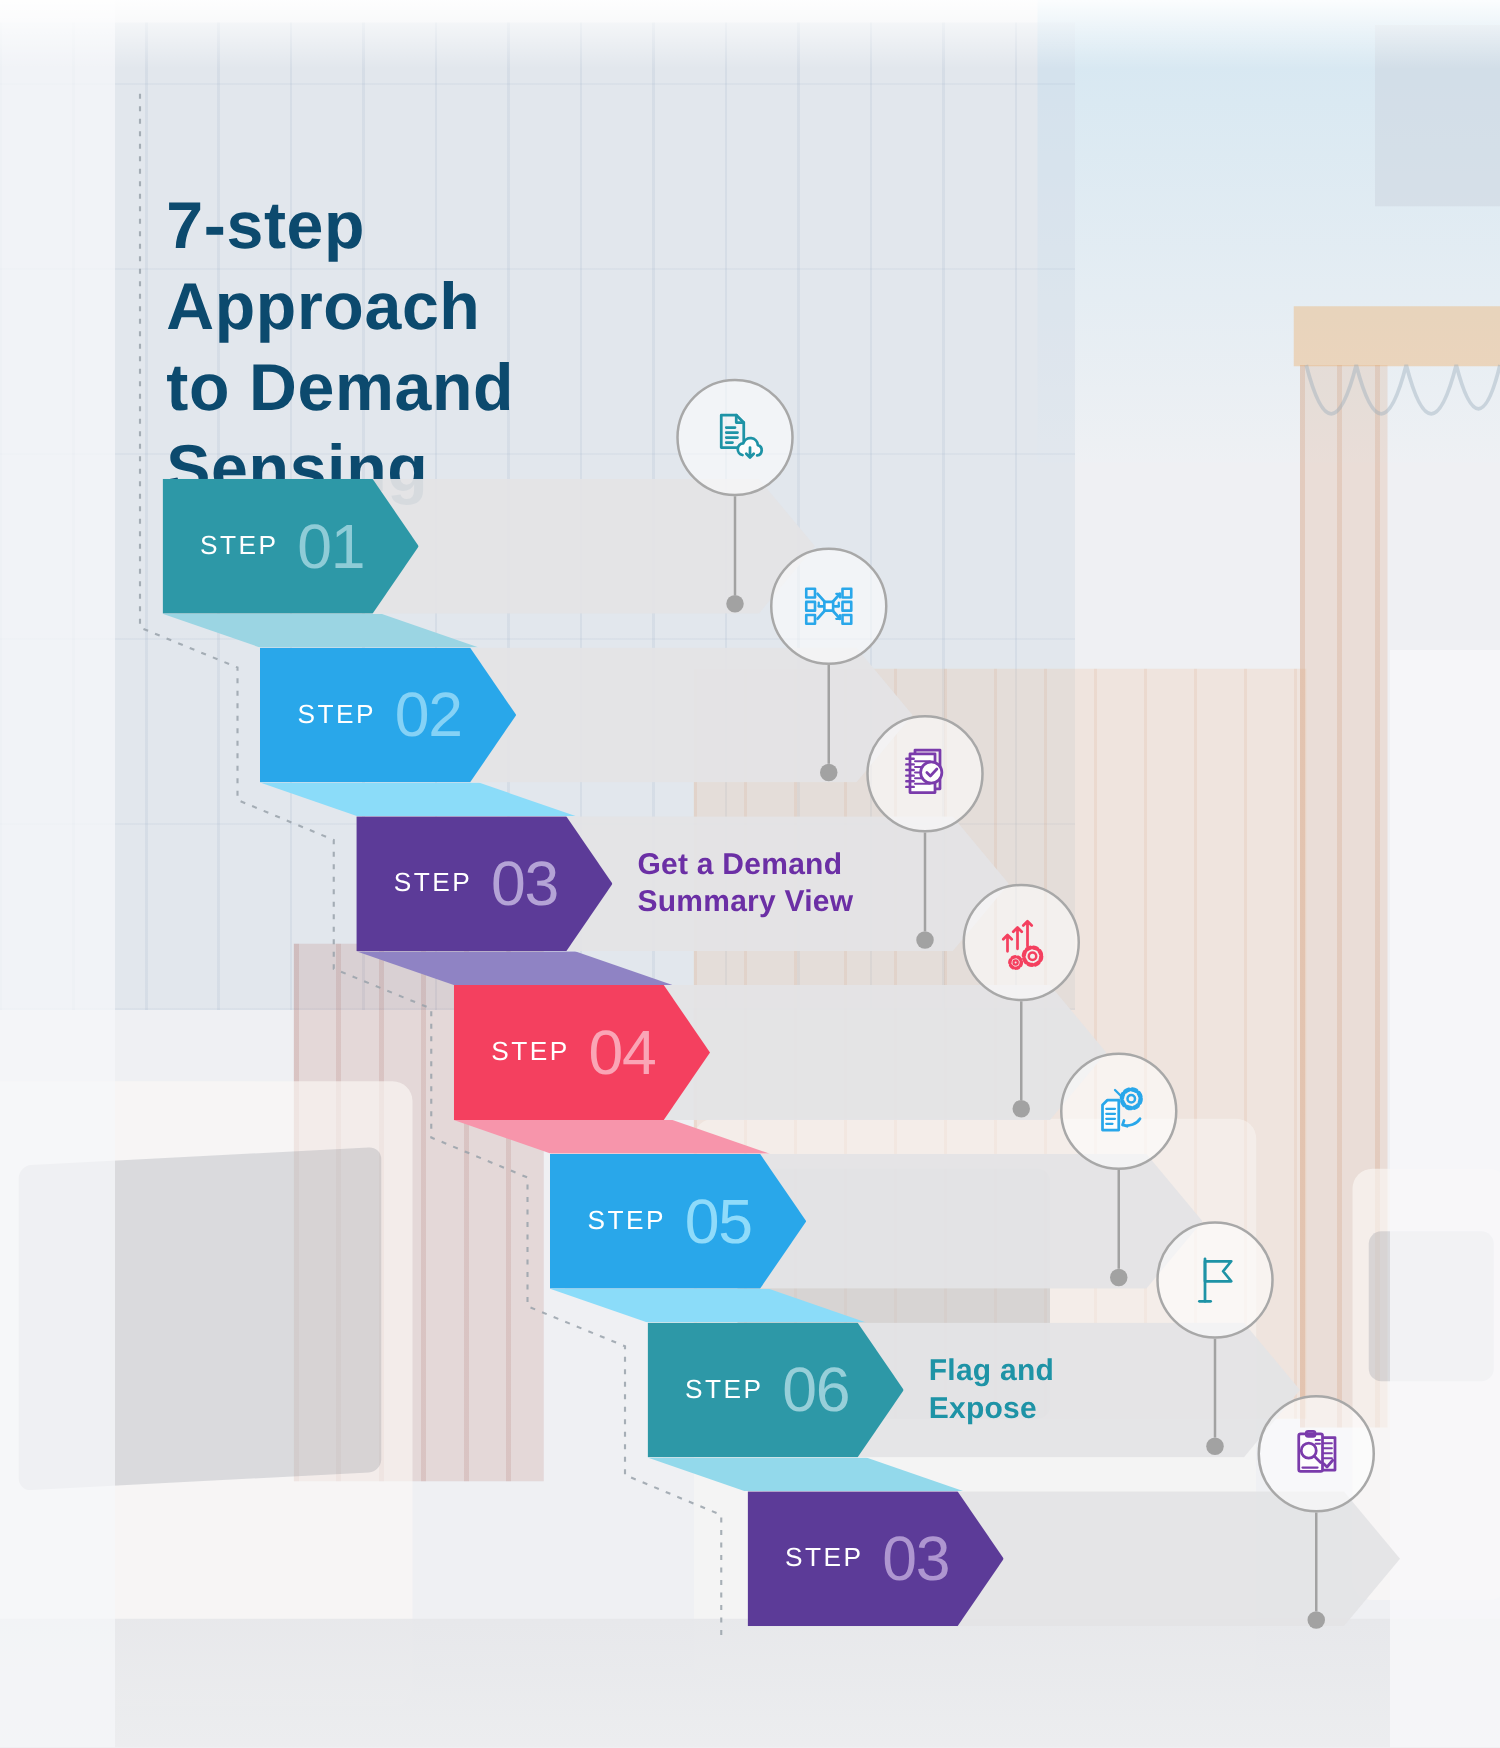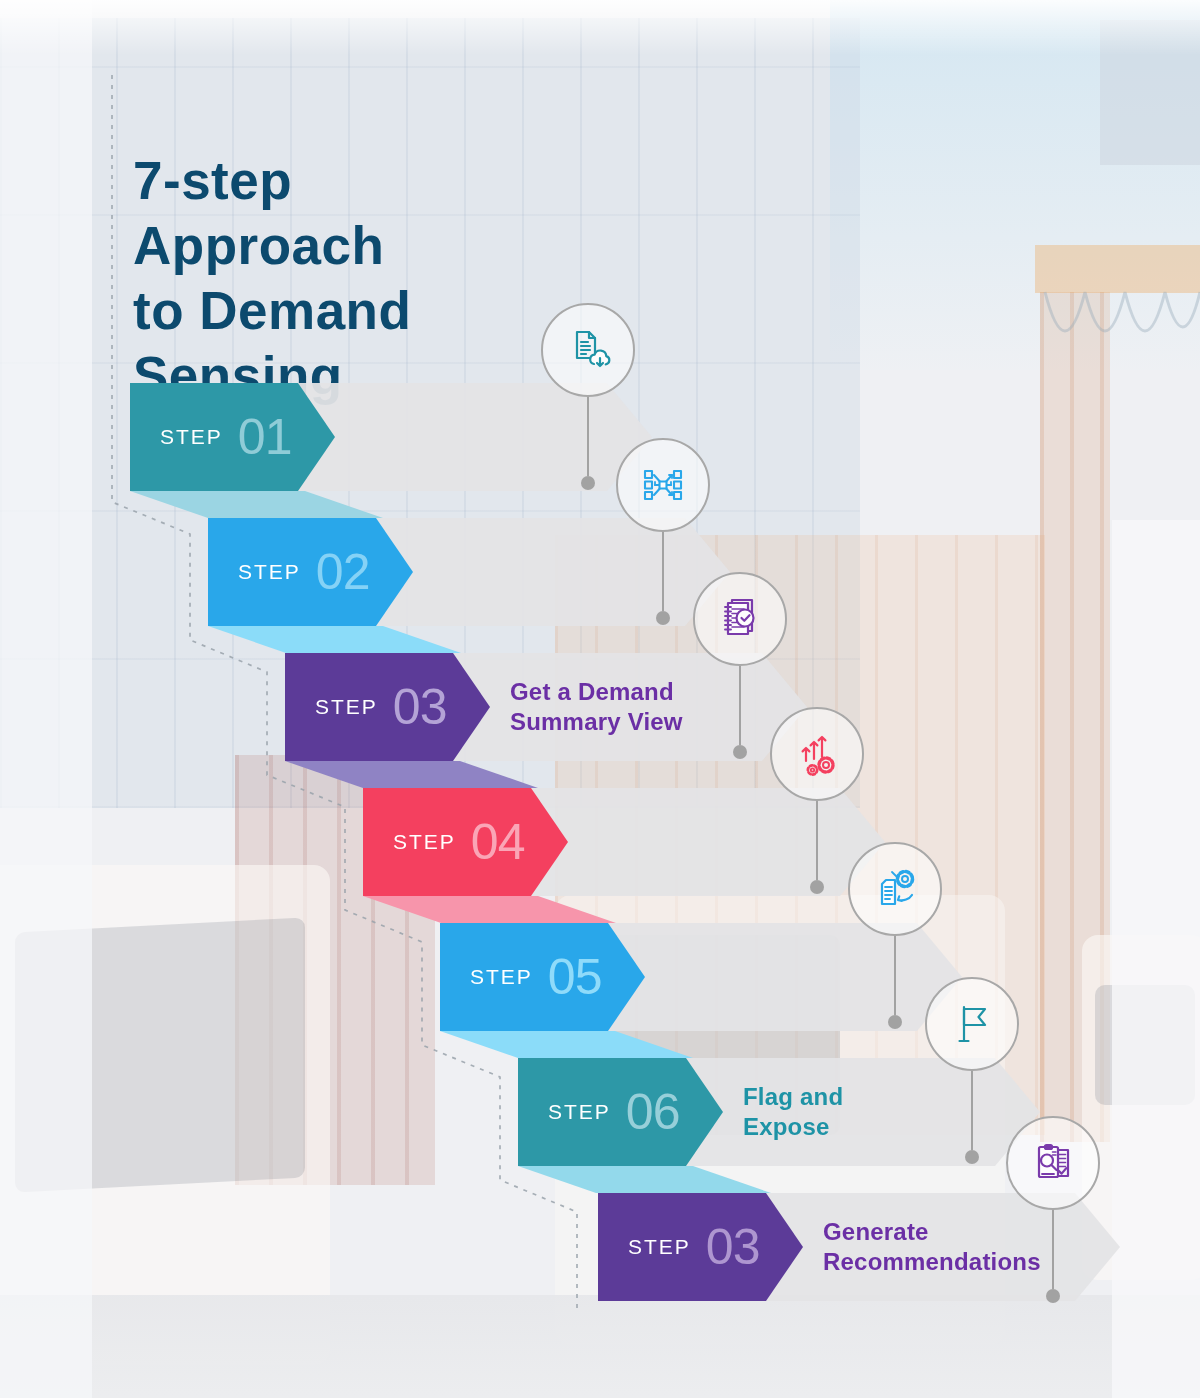--- a/index.html
+++ b/index.html
@@ -183,22 +183,20 @@
   <div class="desc">Flag and
 Expose</div>
 </div>
 
 <div class="step" style="left: 598px; top: 1193px; --arrow: #5c3b98; --num: #ae96d0; --desc: #6b2fa5;">
   <div class="banner"></div>
   <div class="arrow">
     <span class="step-label">STEP</span>
     <span class="step-number">03</span>
   </div>
-  <div class="desc">Generate
-Recommendations</div>
 </div>
 
 <div class="node" style="--ic: #1e93a6;">
   <div class="nline" style="left:587px;top:397px"></div>
   <div class="ndot" style="left:581px;top:476px"></div>
   <div class="circle" style="left:541px;top:303px">
     <svg width="50" height="50" viewBox="0 0 50 50" fill="none" stroke="currentColor" stroke-width="2.2" stroke-linecap="round" stroke-linejoin="round">
       <path d="M14 7h12l6 6v20H14z"></path>
         <path d="M26 7v6h6"></path>
       <path d="M18 17h7M18 21h9M18 25h9M18 29h5"></path>

